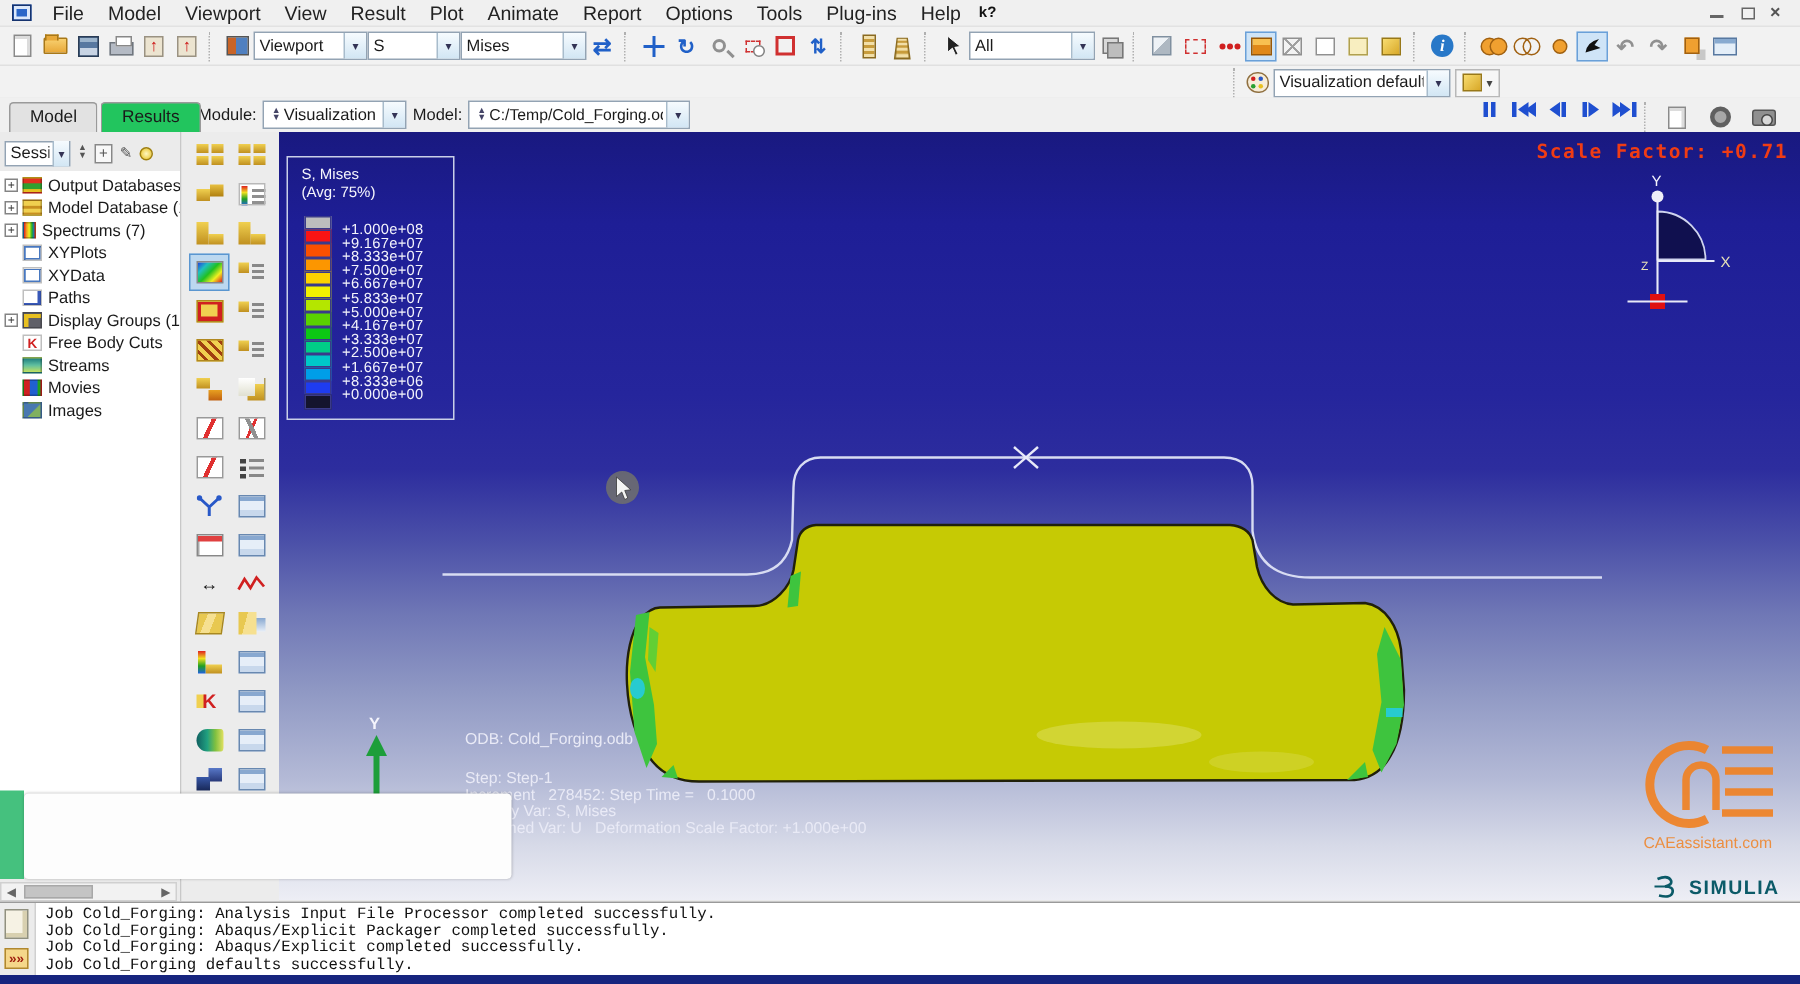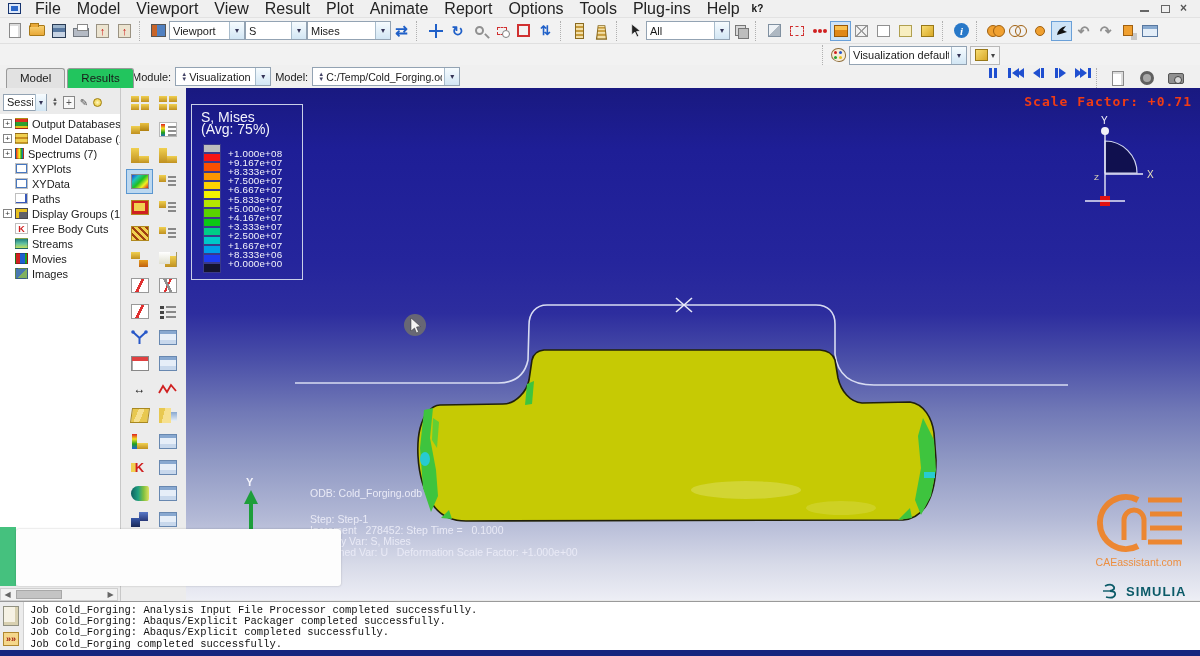--- a/index.html
+++ b/index.html
@@ -4,21 +4,21 @@
 <style>
   * { margin:0; padding:0; box-sizing:border-box; }
   html,body { width:1200px; height:656px; overflow:hidden; background:#e9e9e9;
     font-family:"Liberation Sans", sans-serif; font-size:11px; color:#1a1a1a; }
 
   
   #menubar { position:absolute; left:0; top:0; width:1200px; height:18px;
     background:#f0f0f0; display:flex; align-items:center; border-bottom:1px solid #e2e2e2; }
   #app-icon { width:13px; height:11px; background:#2a66c8; border:1px solid #16336e; margin:0 6px 0 8px;
     box-shadow:inset 0 0 0 2px #dce8fa; }
-  .menu-item { padding:1px 8px; font-size:16px; color:#222; cursor:default;text-align:center; }
+  .menu-item { padding:1px 8px; font-size:13px; color:#222; cursor:default;text-align:center; }
   #ctx-help { margin-left:4px; font-weight:bold; font-size:10px; color:#111; }
   #win-controls { margin-left:auto; display:flex; gap:10px; padding-right:10px; align-items:center; }
   .wc { width:10px; height:9px; position:relative; }
   .wc-min::after { content:""; position:absolute; left:0; bottom:1px; width:9px; height:2px; background:#666; }
   .wc-restore::after { content:""; position:absolute; left:1px; top:1px; width:7px; height:6px; border:1px solid #666; }
   .wc-close { color:#555; font-size:12px; line-height:9px; font-weight:bold; }
 
   #toolbar2 { position:absolute; left:0; top:18px; width:1200px; height:26px; background:#f2f2f2;
     display:flex; align-items:center; padding-left:4px; border-bottom:1px solid #e0e0e0; }
   #midrow { position:absolute; left:0; top:44px; width:1200px; height:21px; background:#f2f2f2; }
@@ -175,21 +175,21 @@
              linear-gradient(#f0d050,#c09020) 6px 9px/11px 6px no-repeat; }
   .x-fbc { color:#d02020; font-weight:bold; font-size:13px; line-height:15px; text-align:center; background:linear-gradient(#f0d050,#f0d050) 0 3px/6px 9px no-repeat; }
   .x-stream { background:linear-gradient(90deg,#106060,#20a080 40%,#80c040 70%,#e0e060); border-radius:40% 10% 10% 40%/50% 20% 20% 50%; position:relative; }
   .x-grp { background:linear-gradient(#3858a8,#182858) 0 6px/9px 9px no-repeat, linear-gradient(#5878c8,#283878) 8px 0/9px 9px no-repeat; }
   .x-measure { font-size:12px; color:#111; text-align:center; line-height:14px; font-weight:bold; }
 
   
   #canvas { position:absolute; left:186px; top:88px; width:1014px; height:512px;
     background:linear-gradient(180deg,#191980 0%, #1e1e96 12%, #25259c 34%, #2d2d9e 44%, #4a4fa8 53%, #7078b6 63%, #9099c4 73%, #b3b9d6 84%, #d7dae8 93%, #edeef5 100%); }
   #legend { position:absolute; left:5px; top:16px; width:112px; height:176px; border:1px solid var(--legend-border,#c9cfe8); color:#f4f4fc; }
-  #legend-title { position:absolute; left:9px; top:6px; font-size:14px; line-height:12px; white-space:pre-line; }
+  #legend-title { position:absolute; left:9px; top:6px; font-size:10px; line-height:12px; white-space:pre-line; }
   #legend-swatches { position:absolute; left:11px; top:39px; width:18px; }
   #legend-swatches div { width:18px; height:9.2px; border:0.5px solid #3a3a8a; }
   #legend-labels { position:absolute; left:36px; top:43.5px; font-size:9.8px; line-height:9.2px; letter-spacing:0.2px;
     font-family:"Liberation Sans",sans-serif; }
   #scale-factor { position:absolute; right:8px; top:6px; font-family:"DejaVu Sans Mono",monospace;
     font-size:13px; font-weight:bold; letter-spacing:1px; color:var(--scale-factor,#f03c14); }
   #state-block { position:absolute; left:124px; top:400px; color:#e9eaf6; font-size:10.5px; line-height:11px; }
   #state-block .sline { white-space:pre; }
   .gap8 { height:15px; }
   #watermark { position:absolute; left:900px; top:396px; width:105px; text-align:center; }
@@ -769,15 +769,15 @@
 </div>
 
 <div id="green-strip"></div>
 <div id="white-overlay"></div>
 
 <div id="message-area">
   <div id="msg-gutter">
     <div id="msg-icon-note"></div>
     <div id="msg-icon-cli">»»</div>
   </div>
-  <div id="msg-lines"><div>Job Cold_Forging: Analysis Input File Processor completed successfully.</div><div>Job Cold_Forging: Abaqus/Explicit Packager completed successfully.</div><div>Job Cold_Forging: Abaqus/Explicit completed successfully.</div><div>Job Cold_Forging completed successfully.</div></div>
+  <div id="msg-lines"><div>Job Cold_Forging: Analysis Input File Processor completed successfully.</div><div>Job Cold_Forging: Abaqus/Explicit Packager completed successfully.</div><div>Job Cold_Forging: Abaqus/Explicit completed successfully.</div><div>Job Cold_Forging defaults successfully.</div></div>
 </div>
 <div id="bottom-strip"></div>
 
 </body></html>

